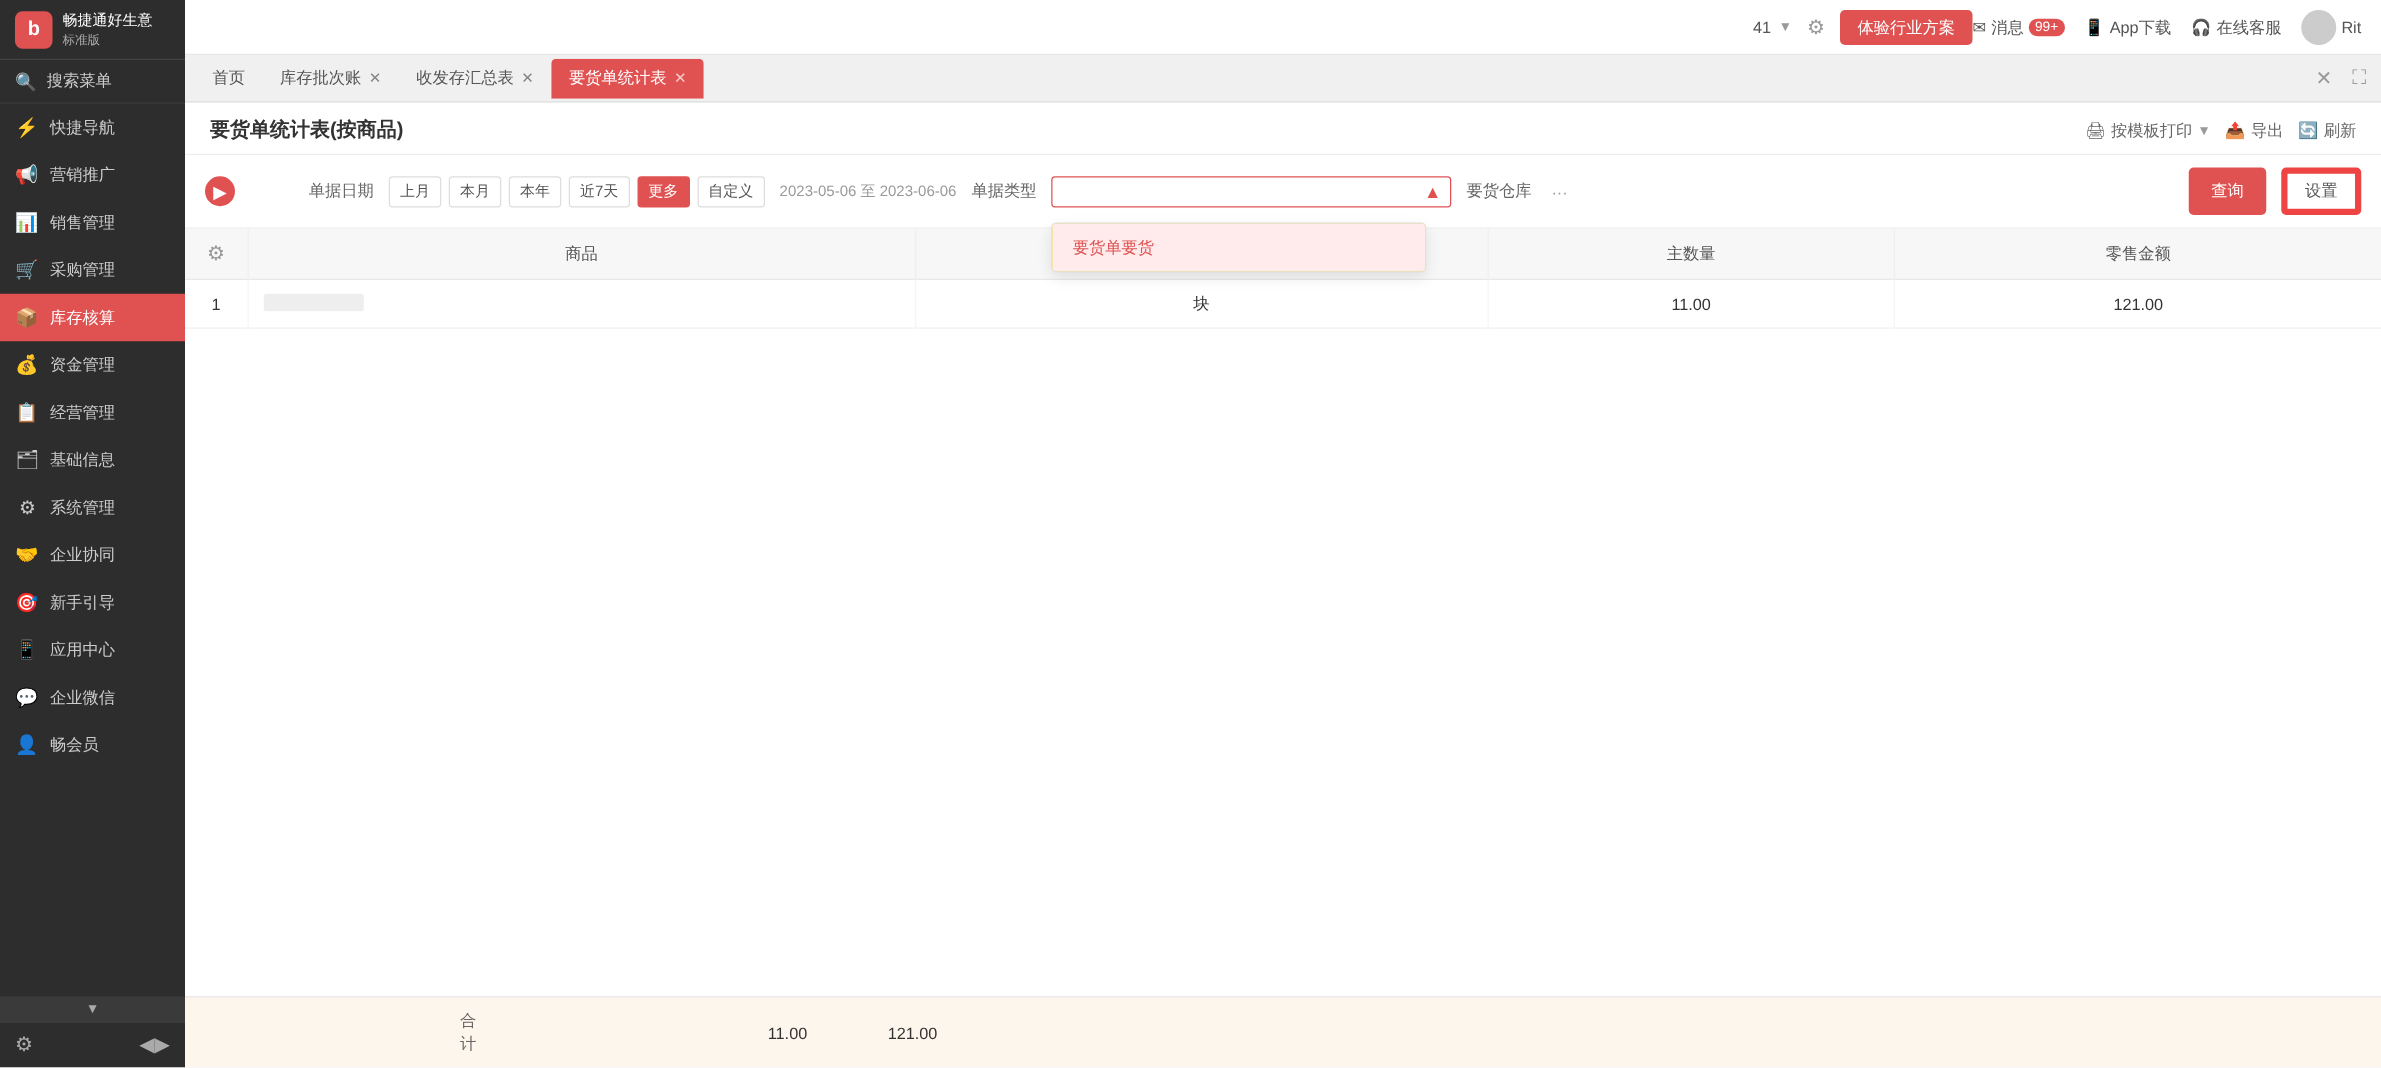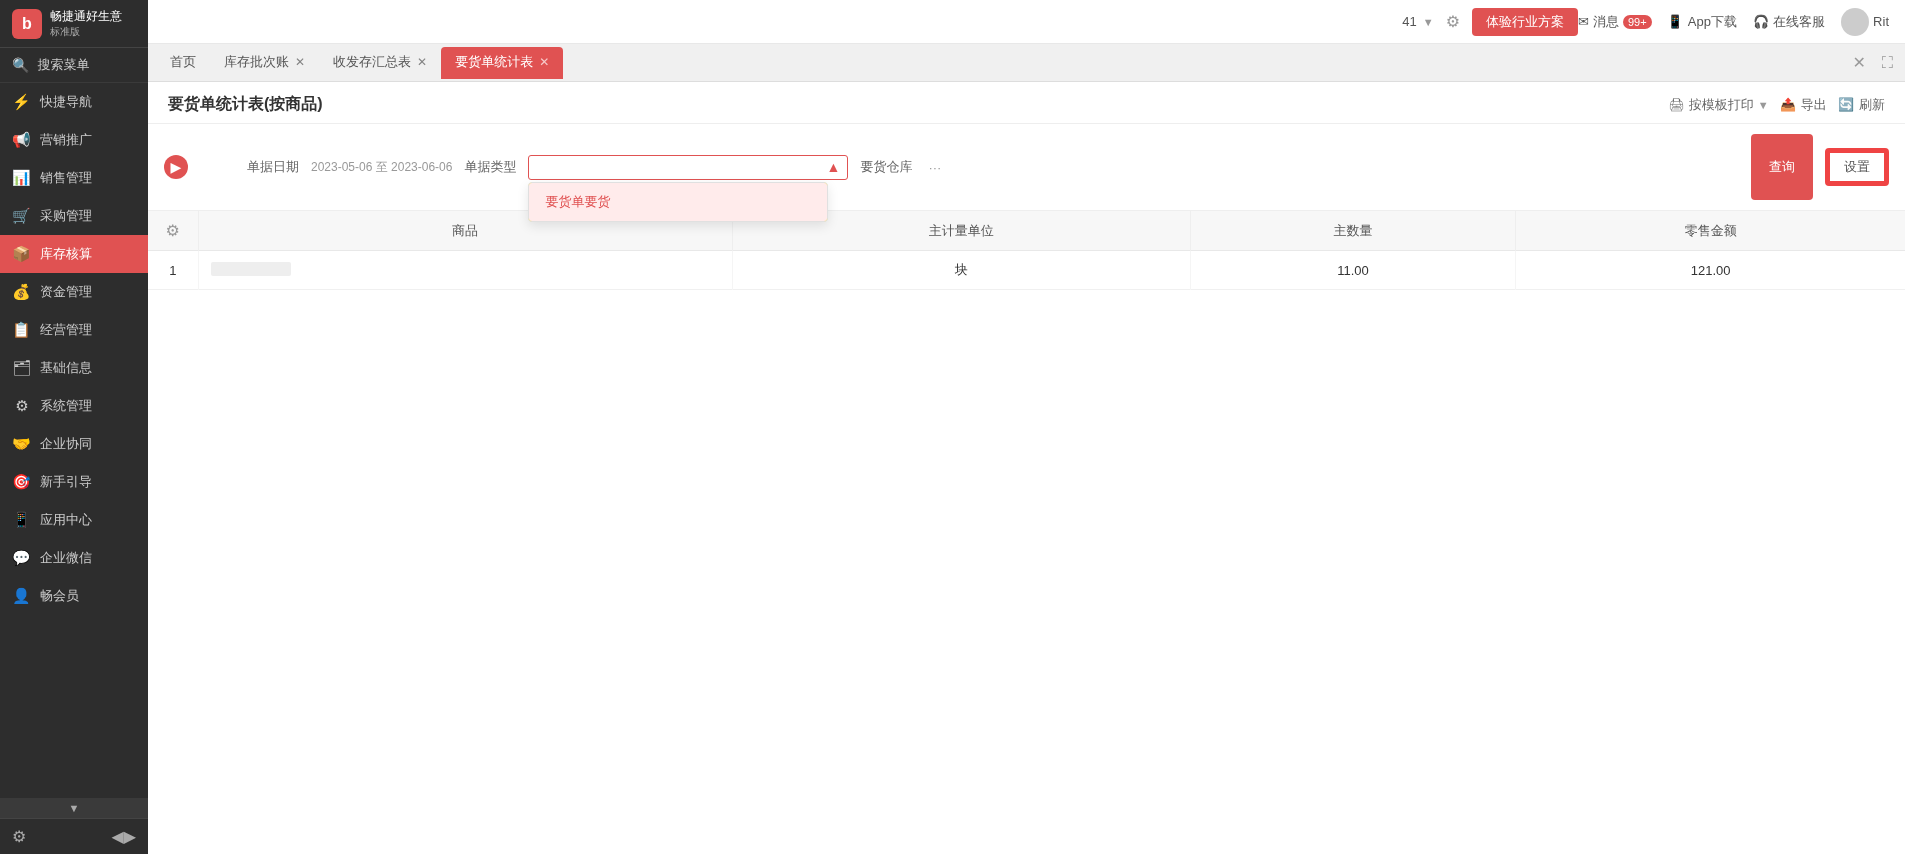--- a/index.html
+++ b/index.html
@@ -290,21 +290,21 @@
       cursor: pointer;
       font-size: 14px;
     }
     .filter-warehouse-label { color: #666; font-size: 13px; white-space: nowrap; }
     .filter-warehouse-dots { color: #999; cursor: pointer; margin-left: 4px; }
     .filter-query-btn {
       background: #e05252;
       color: white;
       border: none;
       border-radius: 4px;
-      padding: 24px 18px;
+      padding: 10px 18px;
       font-size: 13px;
       cursor: pointer;
       font-family: inherit;
       margin-left: auto;
     }
     .filter-set-btn {
       background: #fff;
       color: #555;
       border: 5px solid #ef4444;
       border-radius: 4px;
@@ -322,21 +322,21 @@
       right: 0;
       z-index: 100;
     }
     .dropdown-menu {
       background: #fde047;
       border: 1px solid #e0e0e0;
       border-radius: 4px;
       box-shadow: 0 4px 12px rgba(0,0,0,0.1);
       width: 300px;
       overflow: hidden;
-      margin-top: 2px;
+      margin-top: 12px;
     }
     .dropdown-item {
       padding: 10px 16px;
       cursor: pointer;
       font-size: 13px;
       color: #333;
     }
     .dropdown-item.selected { background: #ffebeb; color: #e05252; }
 
     
@@ -571,20 +571,28 @@
           <span>刷新</span>
         </div>
       </div>
     </div>
 
     <div class="filter-bar filter-row-wrap">
       <div class="filter-expand-btn">▶</div>
 
       <span class="filter-label">单据日期</span>
 
+      <div class="filter-date-btns">
+        <button class="date-btn">上月</button>
+        <button class="date-btn">本月</button>
+        <button class="date-btn">本年</button>
+        <button class="date-btn">近7天</button>
+        <button class="date-btn more">更多</button>
+        <button class="date-btn custom">自定义</button>
+      </div>
 
       <span class="filter-date-range">2023-05-06 至 2023-06-06</span>
 
       <span class="filter-type-label">单据类型</span>
 
       <div class="type-dropdown-wrap filter-type-input-wrap" style="max-width:320px;">
         <input class="filter-type-input" type="text" value="" style="">
         <span class="filter-type-arrow">▲</span>
 
         <div class="dropdown-overlay">
@@ -639,15 +647,21 @@
               <span>11.00</span>
             </td>
             <td>
               <span>121.00</span>
             </td>
           </tr>
         </tbody>
       </table>
     </div>
 
+    <div class="table-footer">
+      <span class="footer-label" style="padding-left:220px;">合计</span>
+      <span class="footer-val" style="min-width:200px;"></span>
+      <span class="footer-val">11.00</span>
+      <span class="footer-val">121.00</span>
+    </div>
 
   </div>
 </div>
 
 </body></html>

